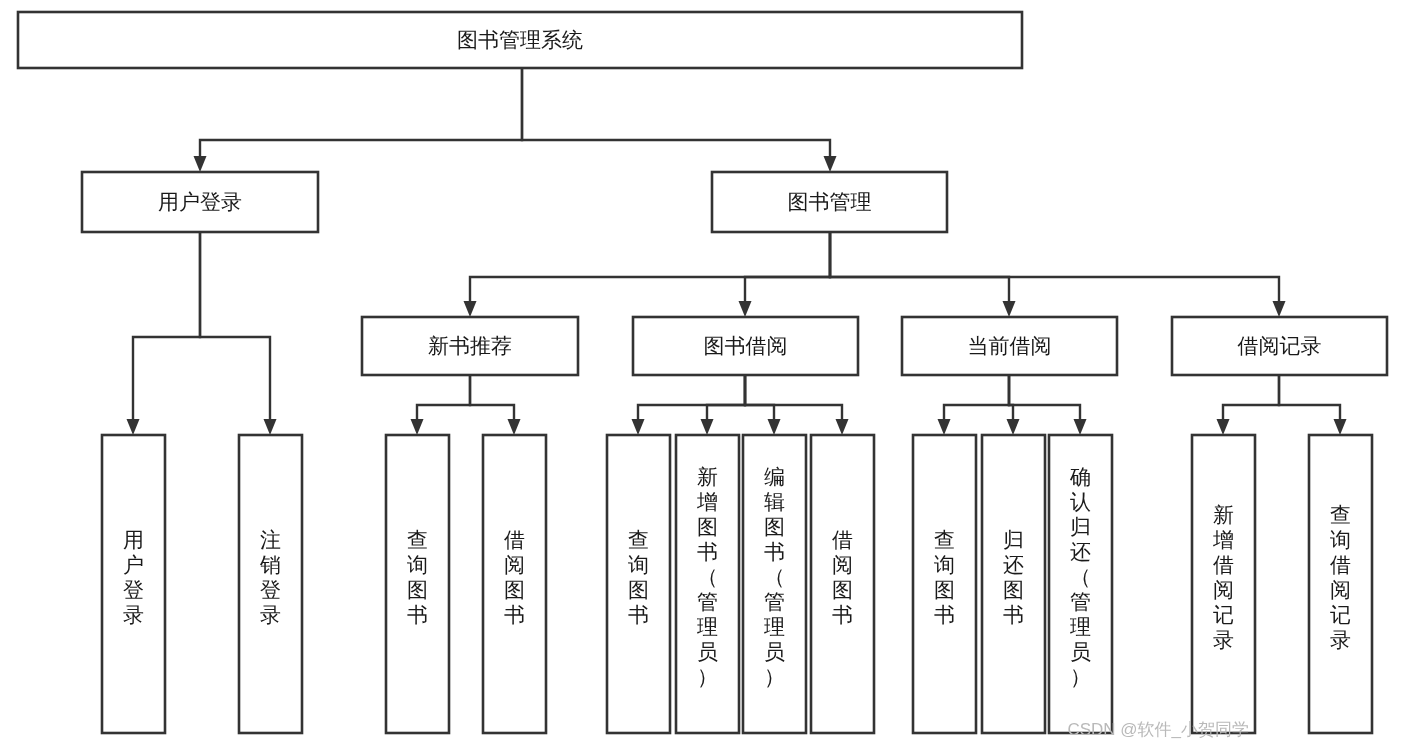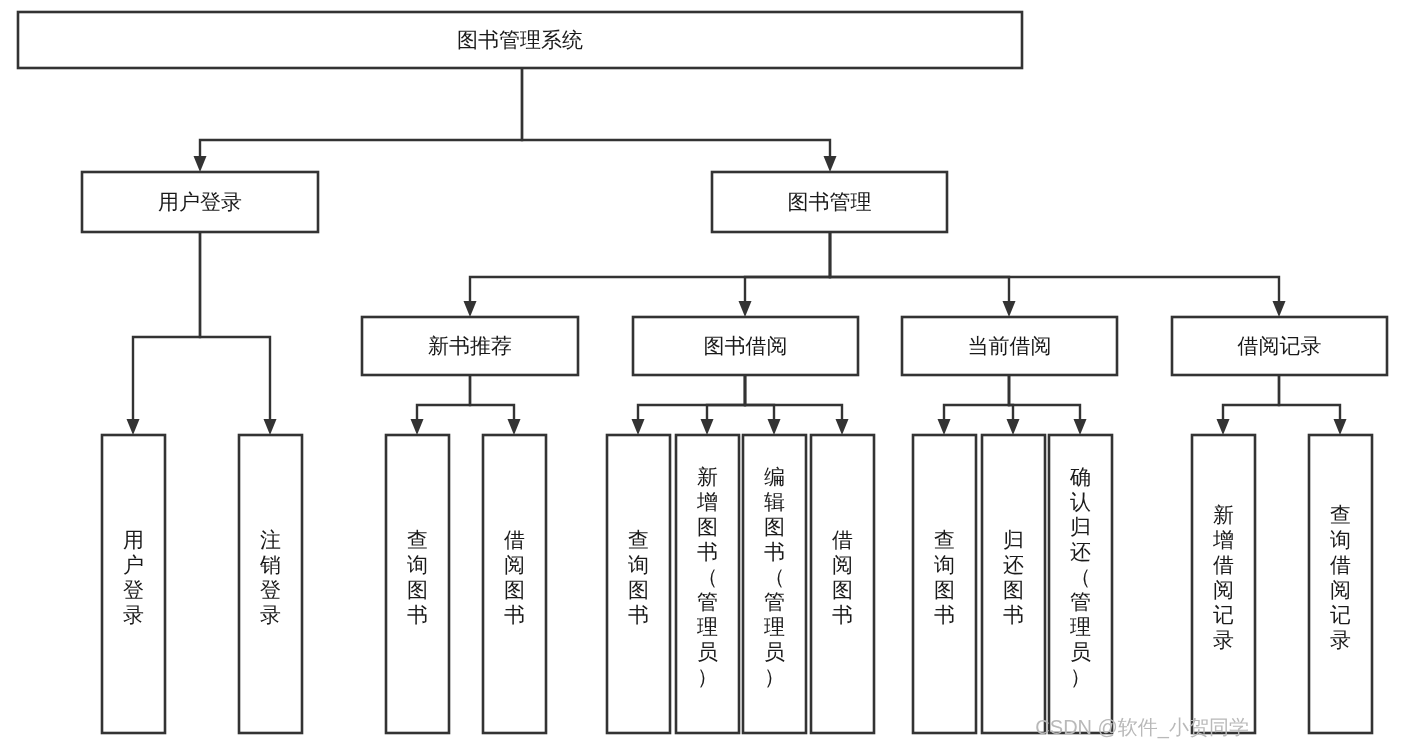--- a/index.html
+++ b/index.html
@@ -52,21 +52,21 @@
   }
   .arrow-head {
     fill: #333333;
     stroke: none;
   }
   .watermark {
     position: absolute;
     right: 10px;
     bottom: 6px;
     font-family: "Liberation Sans", "DejaVu Sans", sans-serif;
-    font-size: 20px;
+    font-size: 17px;
     color: #b9b9b9;
     white-space: nowrap;
     pointer-events: none;
   }
 </style>
 </head>
 <body>
 
 <div id="diagram-root">
   <svg class="diagram-canvas" viewBox="0 0 1405 747">

